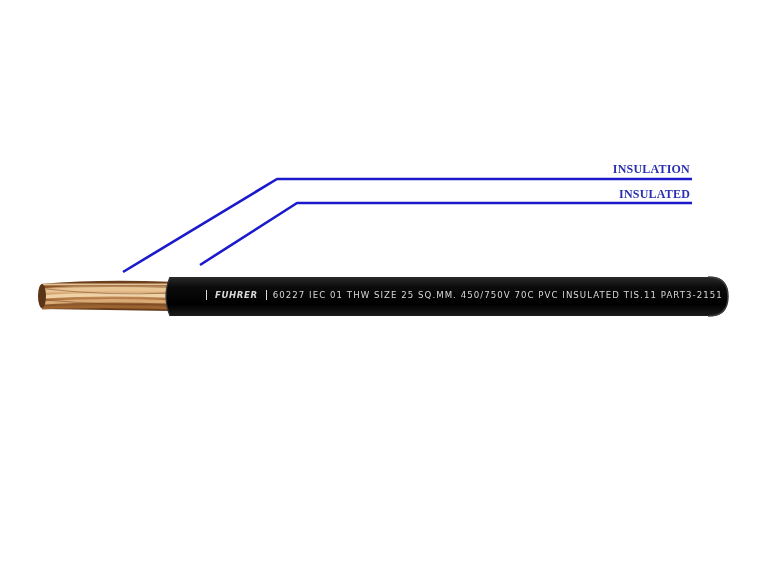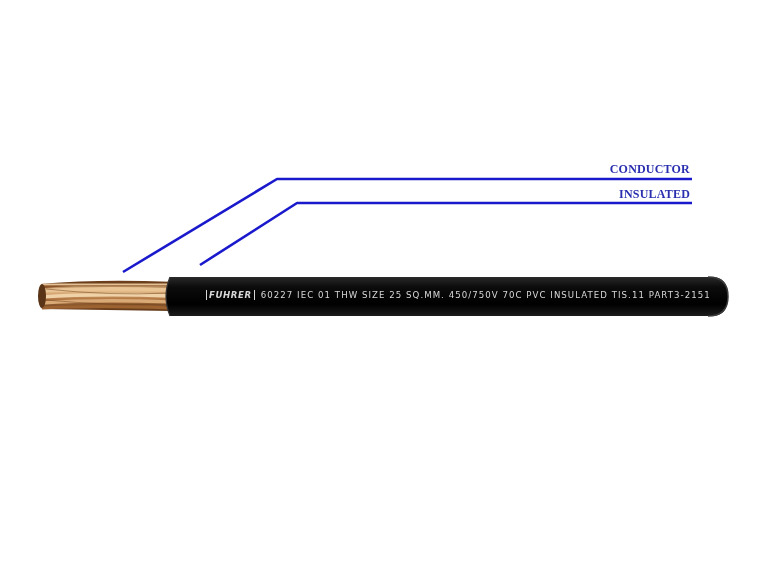--- a/index.html
+++ b/index.html
@@ -17,21 +17,21 @@
   #label-conductor { right: 78px; top: 162px; }
   #label-insulation { right: 78px; top: 187px; }
   .cable-text {
     position: absolute; left: 206px; top: 290px;
     font-family: "DejaVu Sans", sans-serif; font-size: 8.6px;
     color: #d8d8d8; letter-spacing: 1.05px; white-space: nowrap;
   }
   .brand {
     font-style: italic; font-weight: bold; margin-right: 6px;
     border-left: 1px solid #d8d8d8; border-right: 1px solid #d8d8d8;
-    padding: 0 2px; letter-spacing: 0.6px;
+    padding: 0 8px; letter-spacing: 0.6px;
   }
 </style>
 </head>
 <body>
 
 <svg id="diagram" viewBox="0 0 768 576" xmlns="http://www.w3.org/2000/svg">
   <defs>
     <linearGradient id="cuGrad" x1="0" y1="0" x2="0" y2="1">
       <stop offset="0" stop-color="#7a4a22"></stop>
       <stop offset="0.3" stop-color="#e8c08e"></stop>
@@ -75,18 +75,18 @@
     <ellipse cx="42" cy="296" rx="4" ry="12" fill="#5a3416"></ellipse>
   </g>
 
   <g>
     <path d="M170,277 L712,277 Q728,277 728,296.5 Q728,316 712,316 L170,316 Q162,296.5 170,277 Z" fill="url(#blackGrad)"></path>
     <path d="M708,277 Q728,277 728,296.5 Q728,316 708,316" fill="none" stroke="#3a3a3a" stroke-width="1.5"></path>
     <path d="M170,277 Q162,296.5 170,316" fill="none" stroke="#333" stroke-width="1.2"></path>
   </g>
 </svg>
 
-<div id="label-conductor" class="label">CONDUCTOR</div>
+<div id="label-conductor" class="label">INSULATION</div>
 <div id="label-insulation" class="label">INSULATED</div>
 
 <div class="cable-text">
   <span class="brand">FUHRER</span><span>60227 IEC 01 THW SIZE 25 SQ.MM. 450/750V 70C PVC INSULATED TIS.11 PART3-2151</span>
 </div>
 
 </body></html>

